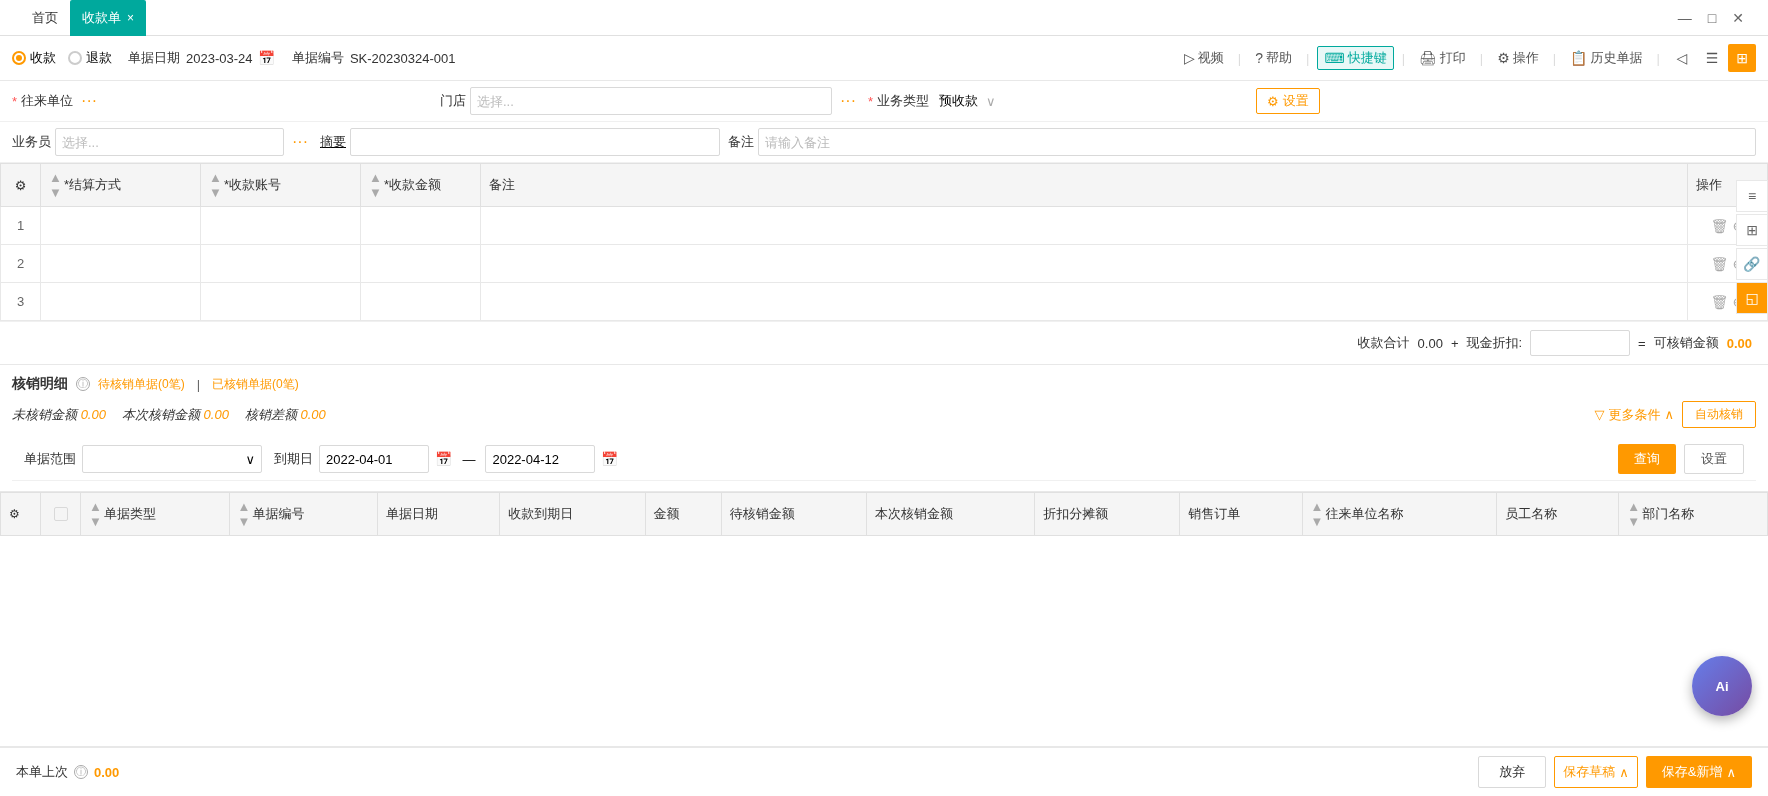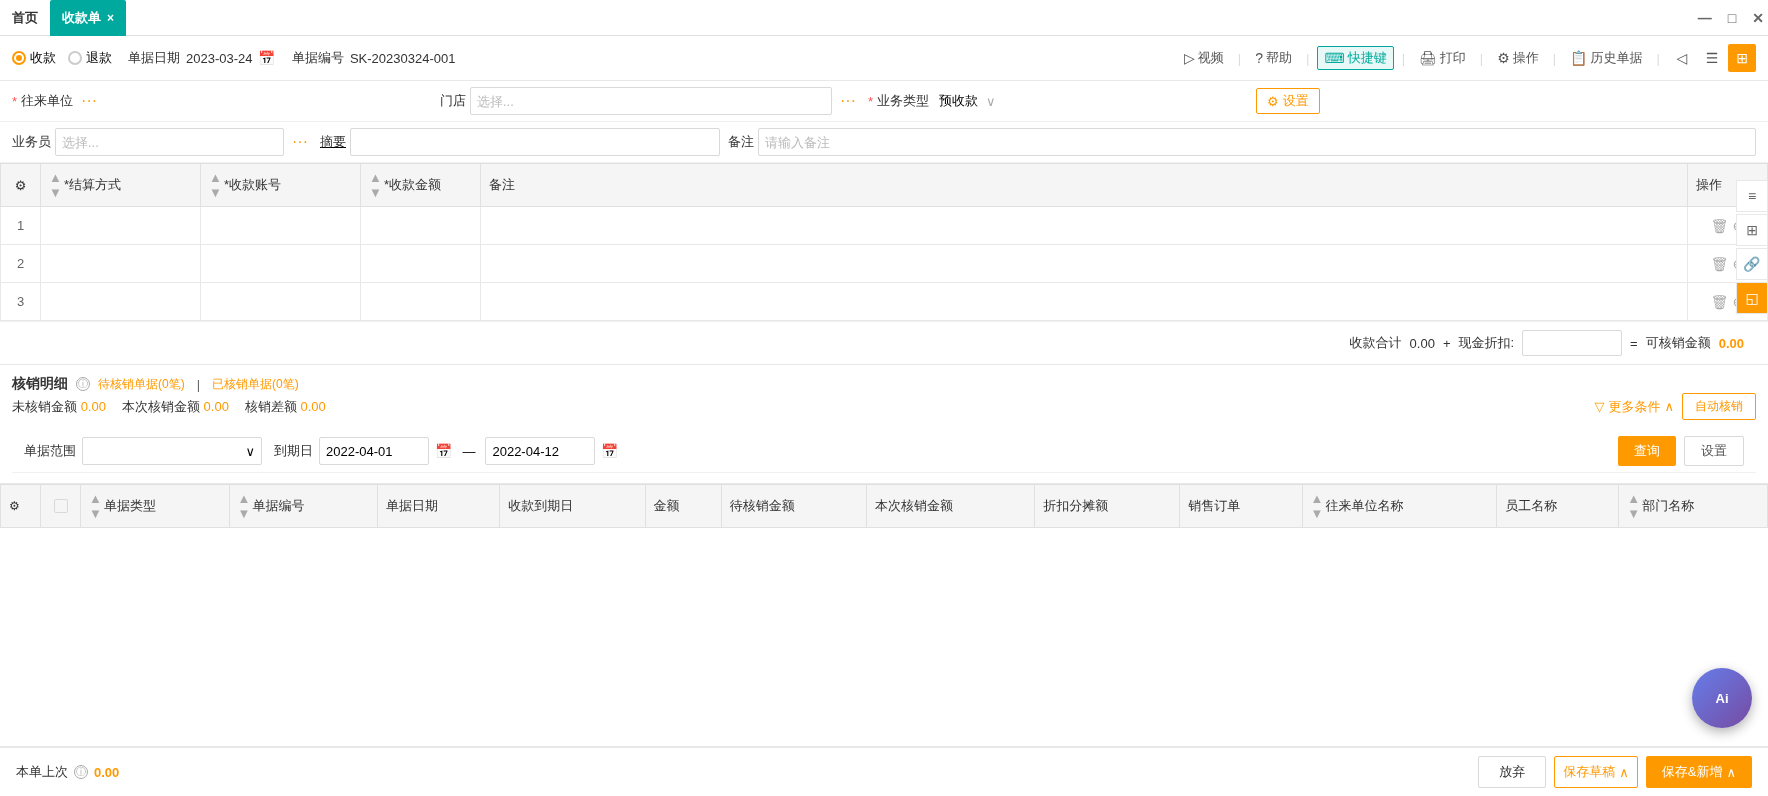--- a/index.html
+++ b/index.html
@@ -1,21 +1,21 @@
 <!DOCTYPE html>
 <html><head>
   <meta charset="utf-8">
   <style>
     * { box-sizing: border-box; margin: 0; padding: 0; font-family: 'Microsoft YaHei', Arial, sans-serif; font-size: 13px; }
     body { background: #f0f2f5; width: 1768px; height: 796px; overflow: hidden; }
 
     
     .top-nav {
       display: flex; align-items: center; background: #fff; height: 36px;
-      border-bottom: 1px solid #e0e0e0; padding: 0 0; font-weight: bold;
+      border-bottom: 1px solid #e0e0e0; padding: 0 20px;
     }
     .nav-tab {
       display: flex; align-items: center; padding: 0 12px; height: 36px;
       cursor: pointer; font-size: 13px; color: #333;
     }
     .nav-tab.home { color: #333; }
     .nav-tab.active {
       background: #00a99d; color: #fff; border-radius: 2px 2px 0 0;
     }
     .nav-tab .close-x { margin-left: 6px; font-size: 12px; cursor: pointer; }
@@ -99,46 +99,46 @@
     .th-sort { display: flex; align-items: center; gap: 2px; }
     .sort-icon { color: #aaa; font-size: 10px; display: flex; flex-direction: column; }
     .gear-th { display: flex; align-items: center; justify-content: center; }
     .row-num { text-align: center; color: #666; }
     .op-cell { display: flex; align-items: center; gap: 4px; justify-content: center; }
     .op-icon { cursor: pointer; color: #aaa; font-size: 14px; }
 
     
     .summary-row {
       display: flex; align-items: center; justify-content: flex-end;
-      padding: 8px 24px; gap: 8px; border-top: 1px solid #f0f0f0;
+      padding: 8px 16px; gap: 8px; border-top: 1px solid #f0f0f0;
       flex-shrink: 0;
     }
     .summary-text { color: #333; }
     .summary-value { color: #333; }
     .summary-orange { color: #f90; font-weight: bold; }
     .summary-input {
       width: 100px; height: 26px; border: 1px solid #d9d9d9;
       border-radius: 2px; padding: 0 6px; outline: none;
     }
 
     
     .verify-section {
       padding: 10px 12px; border-bottom: 1px solid #e8e8e8; flex-shrink: 0;
     }
     .verify-title {
-      display: flex; align-items: center; gap: 8px; 
+      display: flex; align-items: center; gap: 8px; margin-bottom: 8px;
     }
     .verify-title-text { font-size: 14px; font-weight: bold; color: #333; }
     .verify-tab {
       color: #f90; cursor: pointer; font-size: 12px;
     }
     .verify-stats {
       display: flex; align-items: center; gap: 16px; margin-bottom: 10px;
     }
-    .stat-item { color: #333; font-size: 13px; }
+    .stat-item { color: #333; font-size: 13px; font-style: italic; }
     .stat-value { color: #f90; }
     .verify-actions { margin-left: auto; display: flex; gap: 8px; }
     .more-cond-btn {
       display: flex; align-items: center; gap: 4px;
       color: #f90; cursor: pointer; font-size: 12px;
     }
     .auto-verify-btn {
       background: #fff; border: 1px solid #f90; color: #f90;
       padding: 4px 12px; border-radius: 2px; cursor: pointer; font-size: 12px;
     }
@@ -216,21 +216,21 @@
 
     
     .info-icon {
       display: inline-flex; align-items: center; justify-content: center;
       width: 14px; height: 14px; border-radius: 50%; border: 1px solid #aaa;
       font-size: 10px; color: #aaa; cursor: pointer;
     }
 
     
     .ai-bubble {
-      position: fixed; right: 16px; bottom: 68px;
+      position: fixed; right: 16px; bottom: 80px;
       background: linear-gradient(135deg, #667eea, #764ba2);
       color: #fff; width: 60px; height: 60px; border-radius: 50%;
       display: flex; align-items: center; justify-content: center;
       font-size: 18px; font-weight: bold; cursor: pointer;
       box-shadow: 0 4px 12px rgba(0,0,0,0.3);
     }
   </style>
 </head>
 <body>
 

